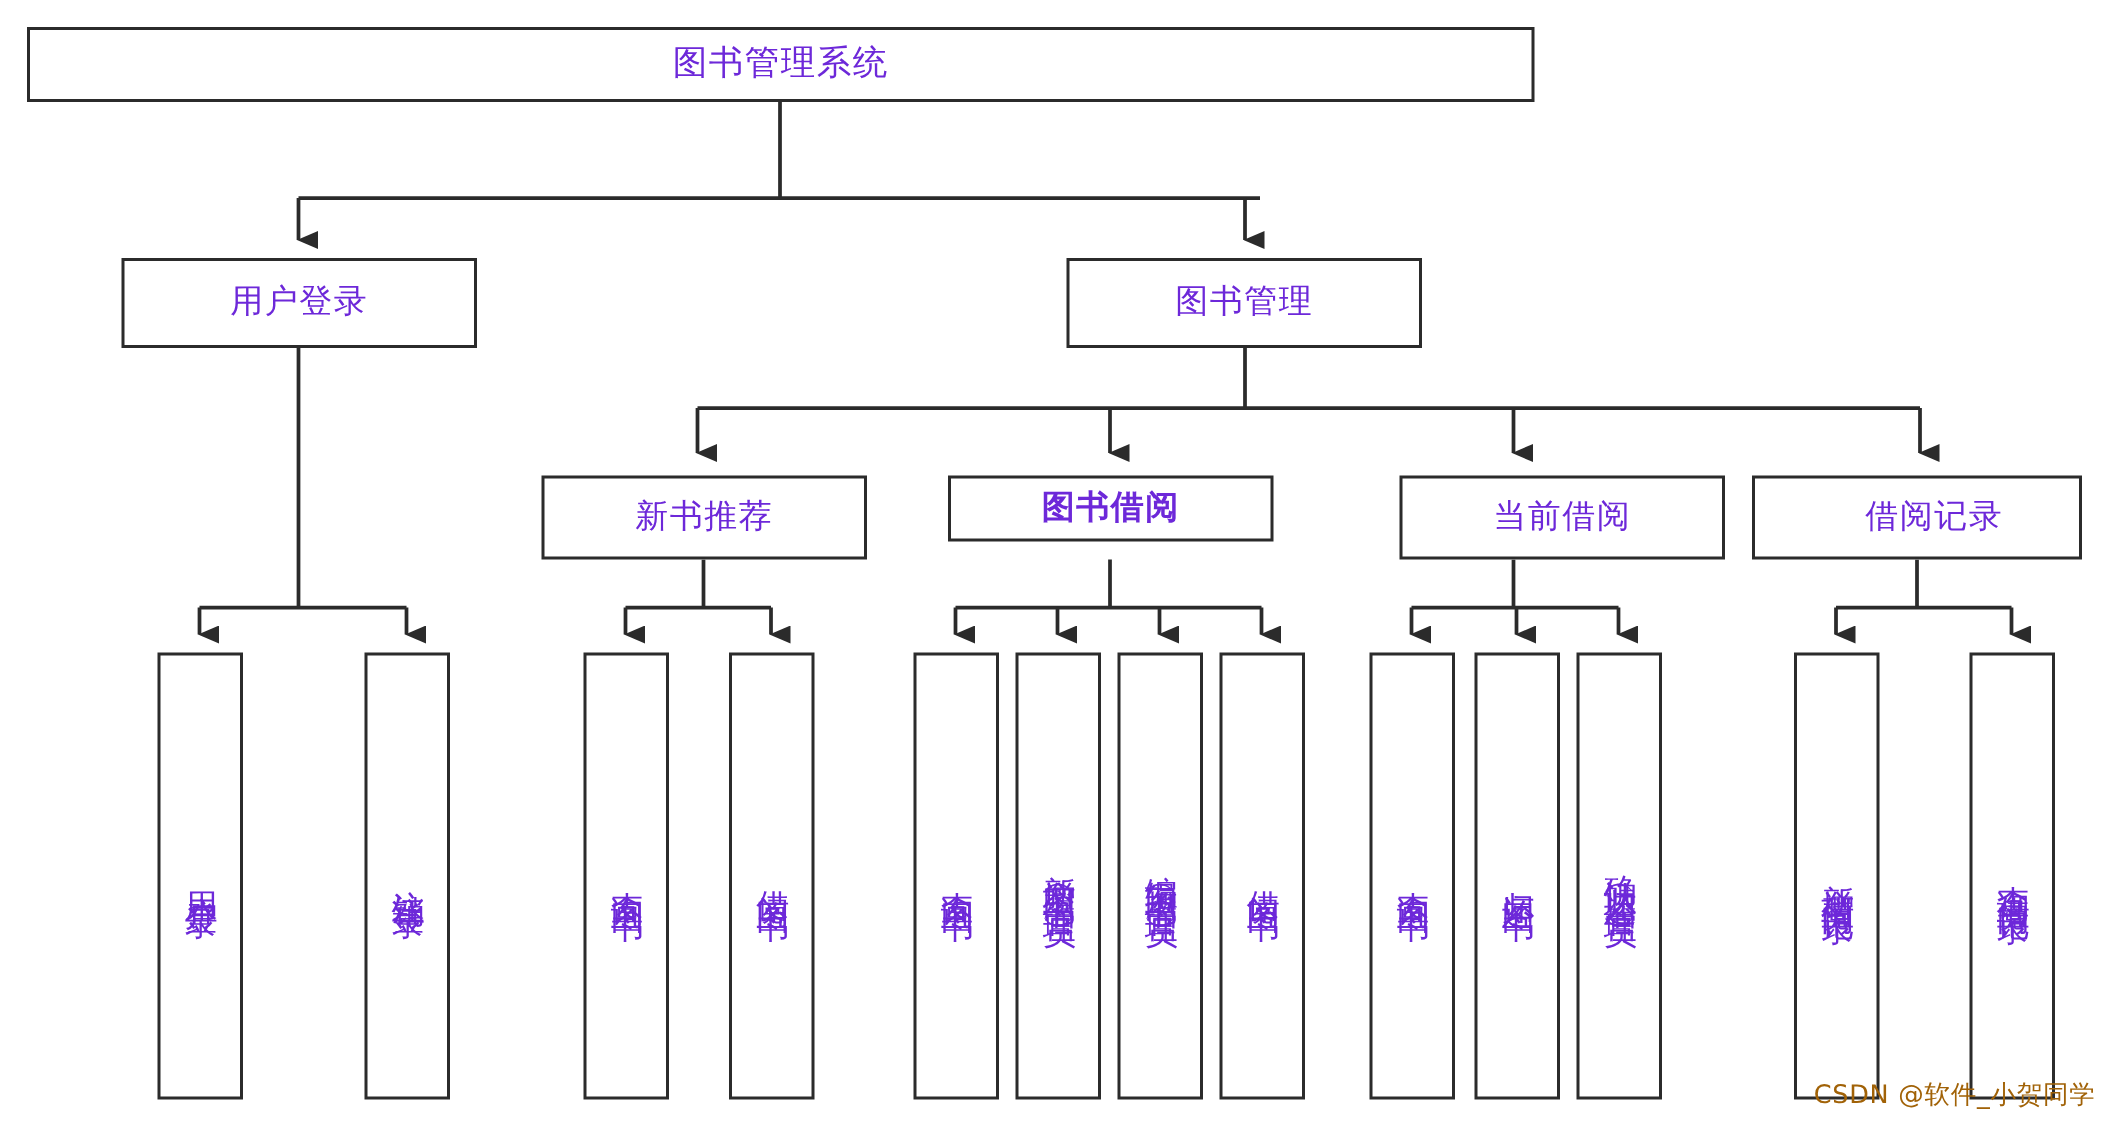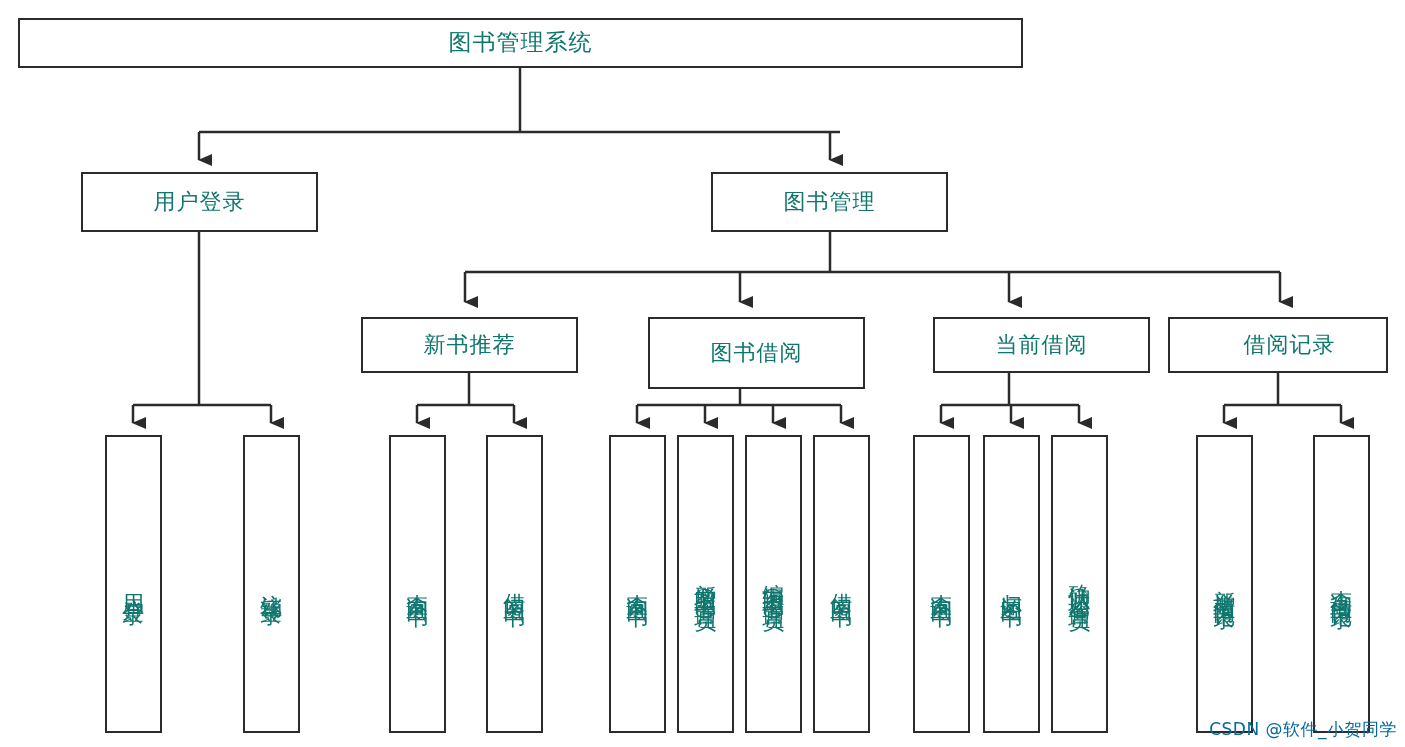--- a/index.html
+++ b/index.html
@@ -1,25 +1,25 @@
 <!DOCTYPE html>
 <html><head>
 <meta charset="utf-8">
 <style>
   html,body{margin:0;padding:0;background:#ffffff;}
   body{width:1405px;height:747px;font-family:"DejaVu Sans","Liberation Sans",sans-serif;}
   #stage{position:relative;width:1405px;height:747px;overflow:hidden;background:#fff;}
   svg#wires{position:absolute;left:0;top:0;width:1405px;height:747px;}
   .node{position:absolute;box-sizing:border-box;background:#ffffff;border:2.5px solid #2b2b2b;
-        display:flex;align-items:center;justify-content:center;color:#0f766e;}
+        display:flex;align-items:center;justify-content:center;color:#6d28d9;}
   .node.h{font-size:22px;letter-spacing:1px;line-height:1.2;}
   .node.v{writing-mode:vertical-rl;text-orientation:upright;font-size:22px;
           letter-spacing:4px;line-height:1.15;padding:4px 0;text-align:center;}
   .node.root{font-size:23px;}
-  #watermark{position:absolute;right:8px;bottom:6px;font-size:17px;color:#0369a1;
+  #watermark{position:absolute;right:8px;bottom:6px;font-size:17px;color:#a16207;
              letter-spacing:.5px;white-space:nowrap;pointer-events:none;margin-top:21px;}
 </style>
 </head>
 <body>
 
 <div id="stage">
 
   <svg id="wires" viewBox="0 0 1405 747" xmlns="http://www.w3.org/2000/svg">
     <defs>
       <marker id="arrow" viewBox="0 0 12 14" refX="6" refY="13" markerWidth="12" markerHeight="14" orient="auto-start-reverse" markerUnits="userSpaceOnUse">
@@ -69,21 +69,21 @@
       <path d="M1341,405 L1341,423" marker-end="url(#arrow)"></path>
     </g>
   </svg>
 
   <div class="node h root" style="left:18px;top:18px;width:1005px;height:50px;">图书管理系统</div>
 
   <div class="node h" style="left:81px;top:172px;width:237px;height:60px;">用户登录</div>
   <div class="node h" style="left:711px;top:172px;width:237px;height:60px;">图书管理</div>
 
   <div class="node h" style="left:361px;top:317px;width:217px;height:56px;">新书推荐</div>
-  <div class="node h" style="left:648px;top:317px;width:217px;height:72px;">图书借阅</div>
+  <div class="node h" style="left:632px;top:317px;width:217px;height:44px;font-weight:bold;">图书借阅</div>
   <div class="node h" style="left:900px;top:317px;width:217px;height:56px;margin-left:33px;">当前借阅</div>
   <div class="node h" style="left:1168px;top:317px;width:220px;height:56px;padding-left:23px;">借阅记录</div>
 
   <div class="node v" style="left:105px;top:435px;width:57px;height:298px;">用户登录</div>
   <div class="node v" style="left:243px;top:435px;width:57px;height:298px;">注销登录</div>
 
   <div class="node v" style="left:389px;top:435px;width:57px;height:298px;">查询图书</div>
   <div class="node v" style="left:486px;top:435px;width:57px;height:298px;">借阅图书</div>
 
   <div class="node v" style="left:609px;top:435px;width:57px;height:298px;">查询图书</div>

